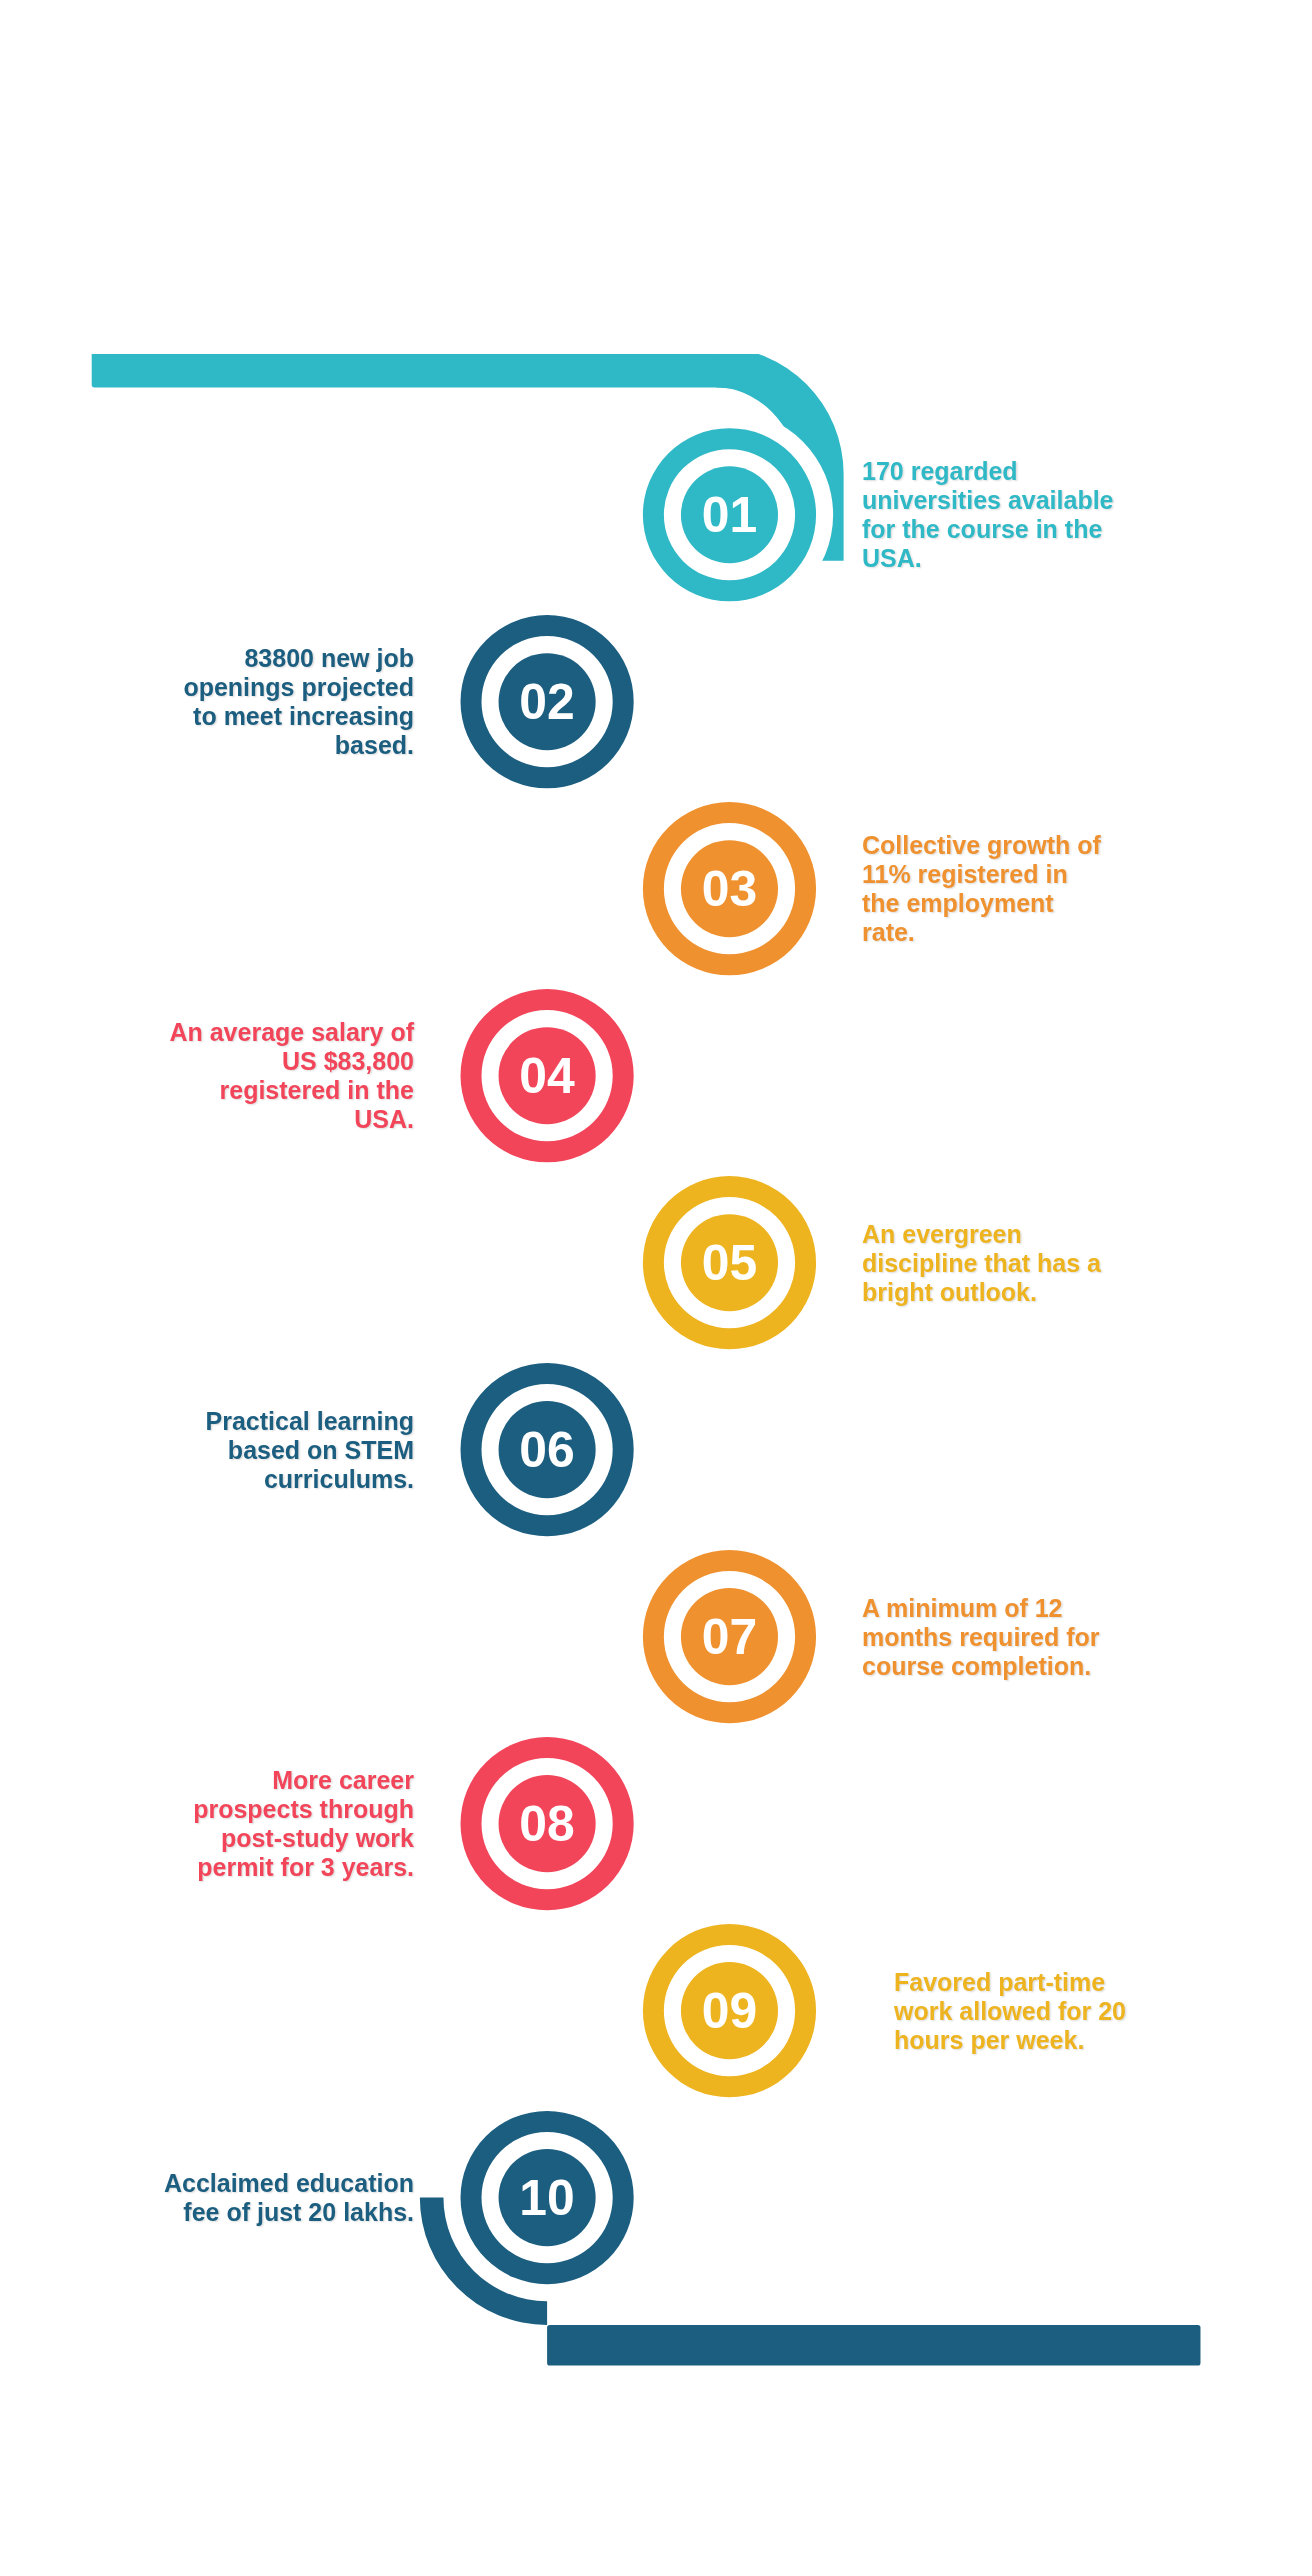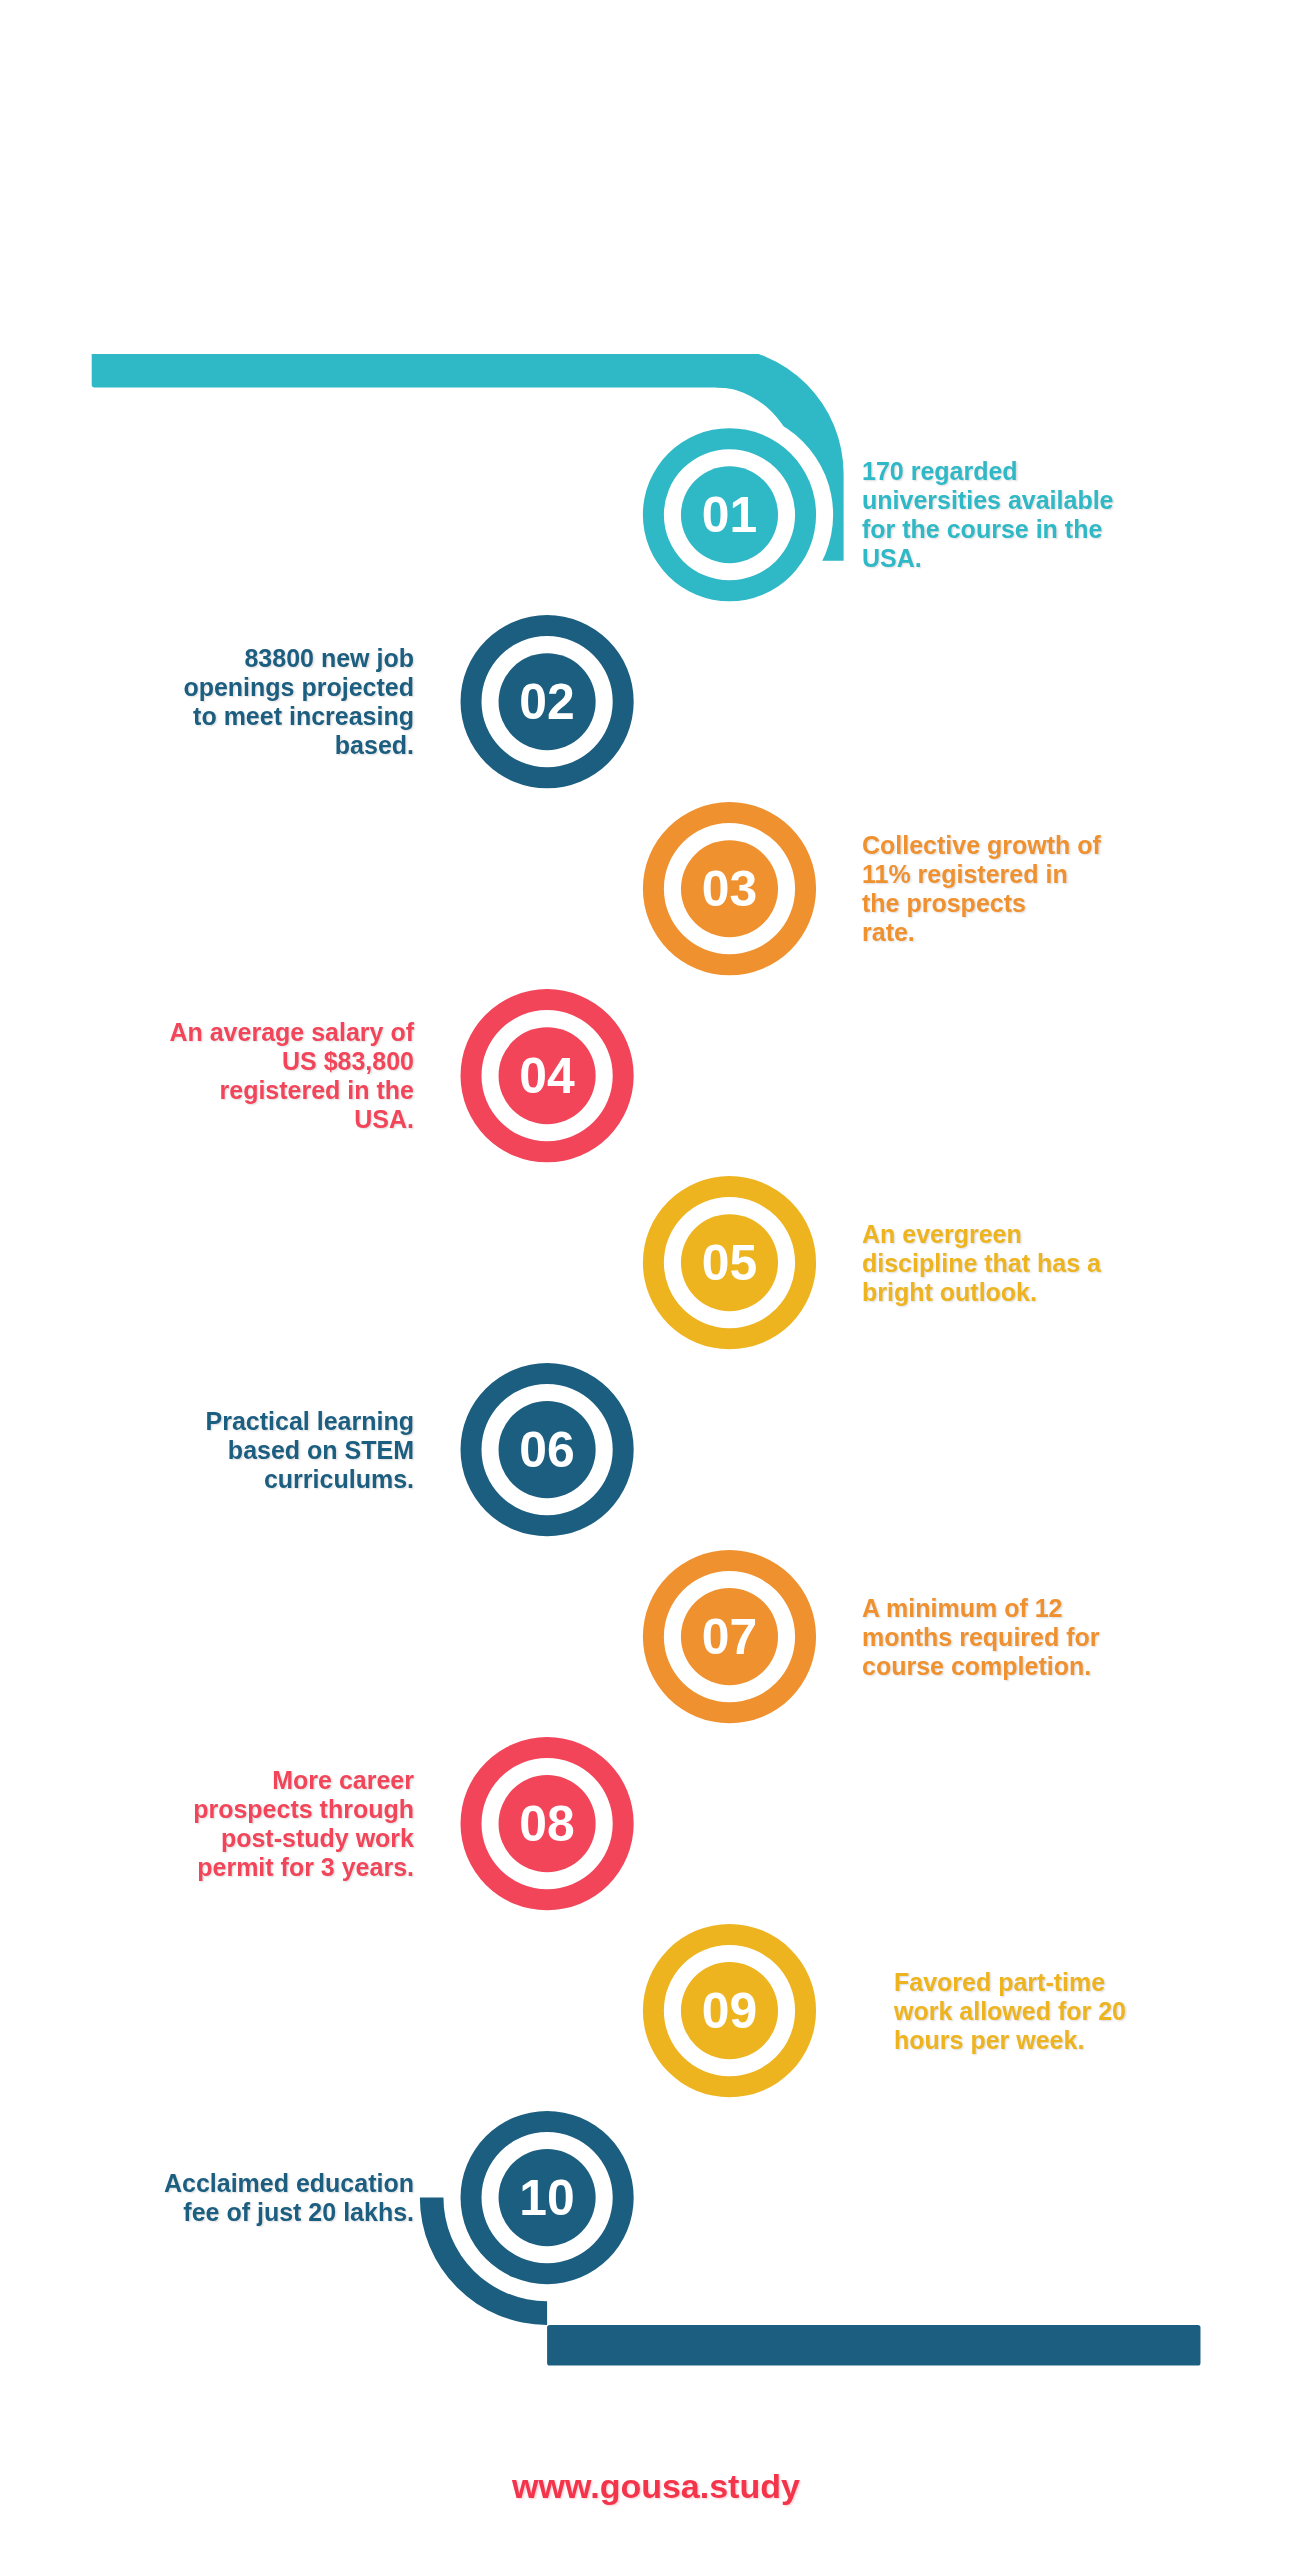--- a/index.html
+++ b/index.html
@@ -167,21 +167,21 @@
       </div>
       <div class="cap left" style="color: rgb(28, 94, 128); left: 73px; top: 644px;">
         <div>83800 new job</div>
         <div>openings projected</div>
         <div>to meet increasing</div>
         <div>based.</div>
       </div>
       <div class="cap right" style="color: rgb(240, 145, 47); left: 862px; top: 831px;">
         <div>Collective growth of</div>
         <div>11% registered in</div>
-        <div>the prospects</div>
+        <div>the employment</div>
         <div>rate.</div>
       </div>
       <div class="cap left" style="color: rgb(242, 69, 90); left: 73px; top: 1018px;">
         <div>An average salary of</div>
         <div>US $83,800</div>
         <div>registered in the</div>
         <div>USA.</div>
       </div>
       <div class="cap right" style="color: rgb(238, 180, 32); left: 862px; top: 1220px;">
         <div>An evergreen</div>
@@ -208,16 +208,15 @@
         <div>Favored part-time</div>
         <div>work allowed for 20</div>
         <div>hours per week.</div>
       </div>
       <div class="cap left" style="color: rgb(28, 94, 128); left: 73px; top: 2169px;">
         <div>Acclaimed education</div>
         <div>fee of just 20 lakhs.</div>
       </div>
     </div>
 
-  <div class="footer">www.gousa.study</div>
 
 </div>
 
 
 </body></html>

